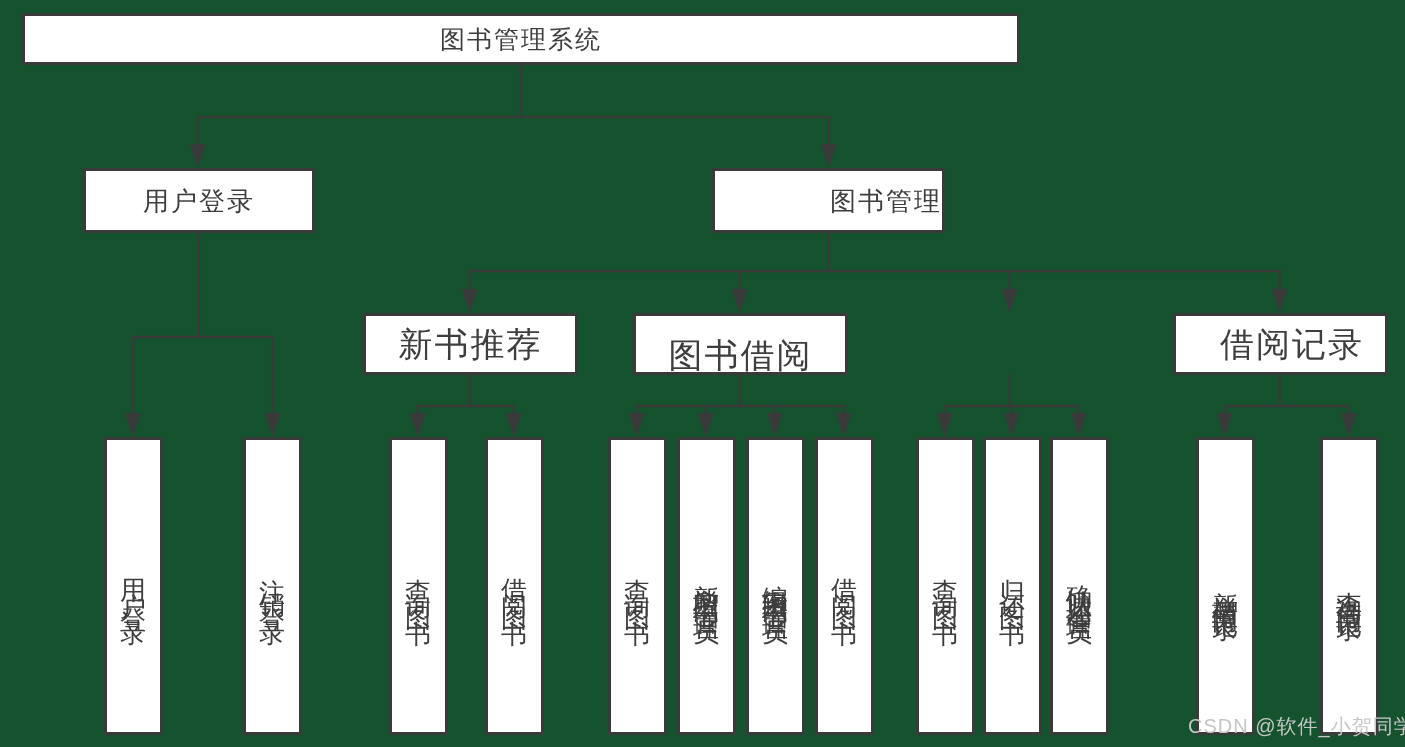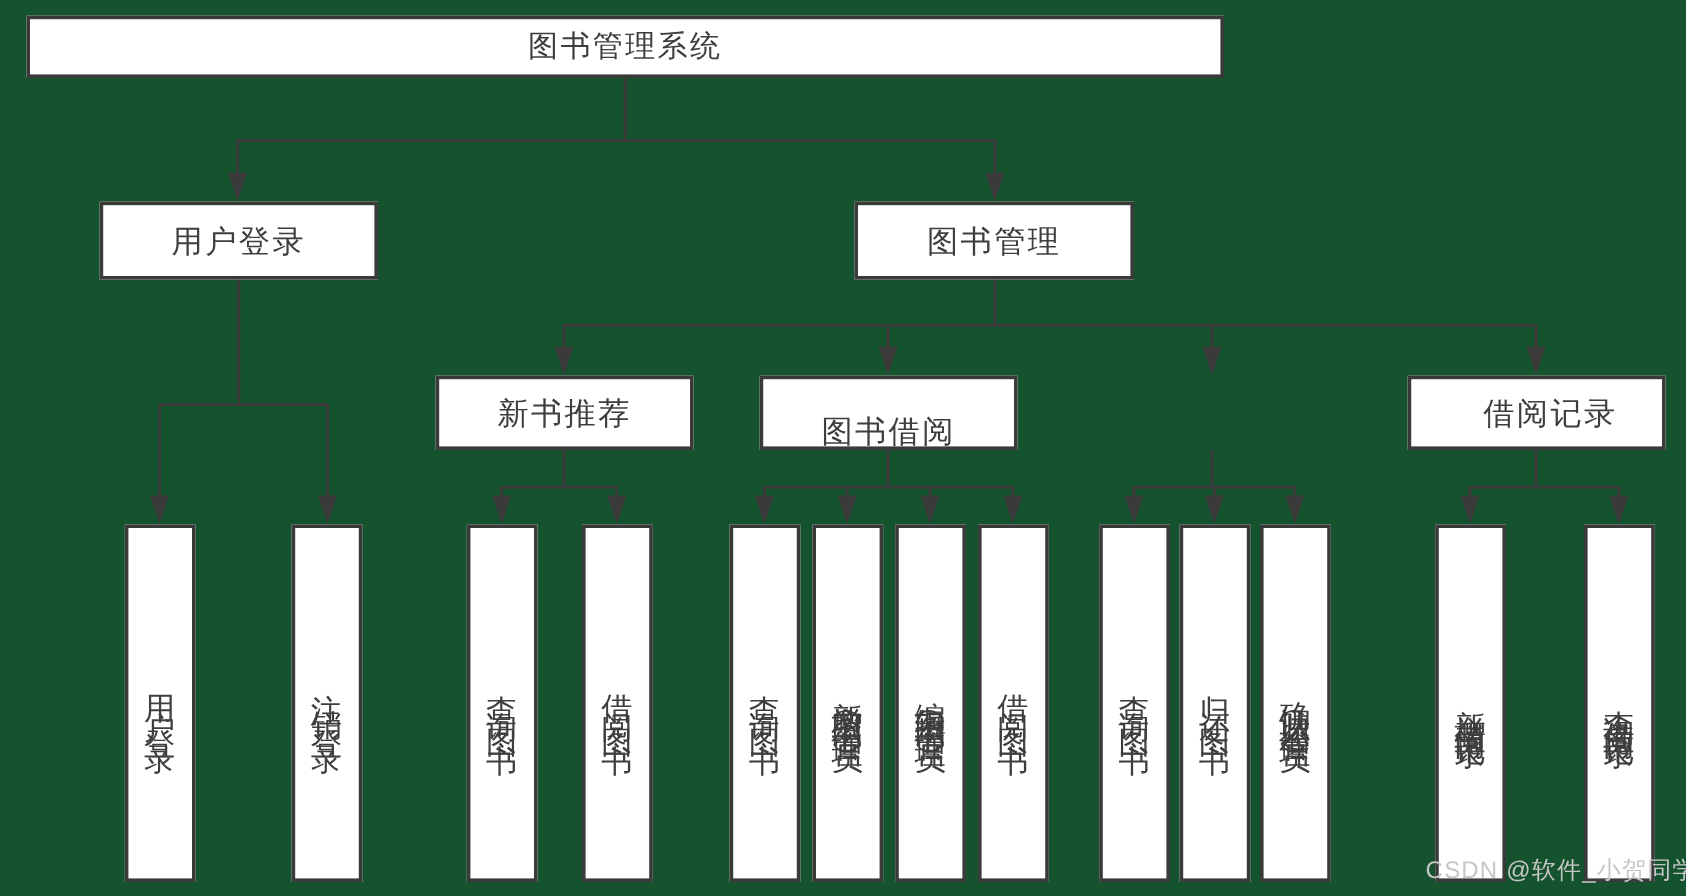--- a/index.html
+++ b/index.html
@@ -42,22 +42,22 @@
   }
   .h-box {
     font-size: 25px;
     letter-spacing: 2px;
     line-height: 1;
     white-space: nowrap;
   }
   .root-box   { left: 22px;  top: 13px;  width: 998px; height: 52px; }
   .l2-box     { height: 65px; top: 168px; font-size: 26px; }
   .l2-a       { left: 83px;  width: 232px; }
-  .l2-b       { left: 712px; width: 233px; }
-  .l3-box     { height: 62px; top: 313px; font-size: 26px; }
+  .l2-b       { left: 712px; width: 233px; justify-content: flex-end; }
+  .l3-box     { height: 62px; top: 313px; font-size: 34px; }
   .l3-1 { left: 363px;  width: 215px; }
   .l3-2 { left: 633px;  width: 215px; align-items: flex-end; }
   .l3-3 { left: 903px;  width: 215px; }
   .l3-4 { left: 1173px; width: 215px; padding-left: 23px; }
   .v-box {
     top: 437px;
     width: 59px;
     height: 298px;
     font-size: 26px;
   }

